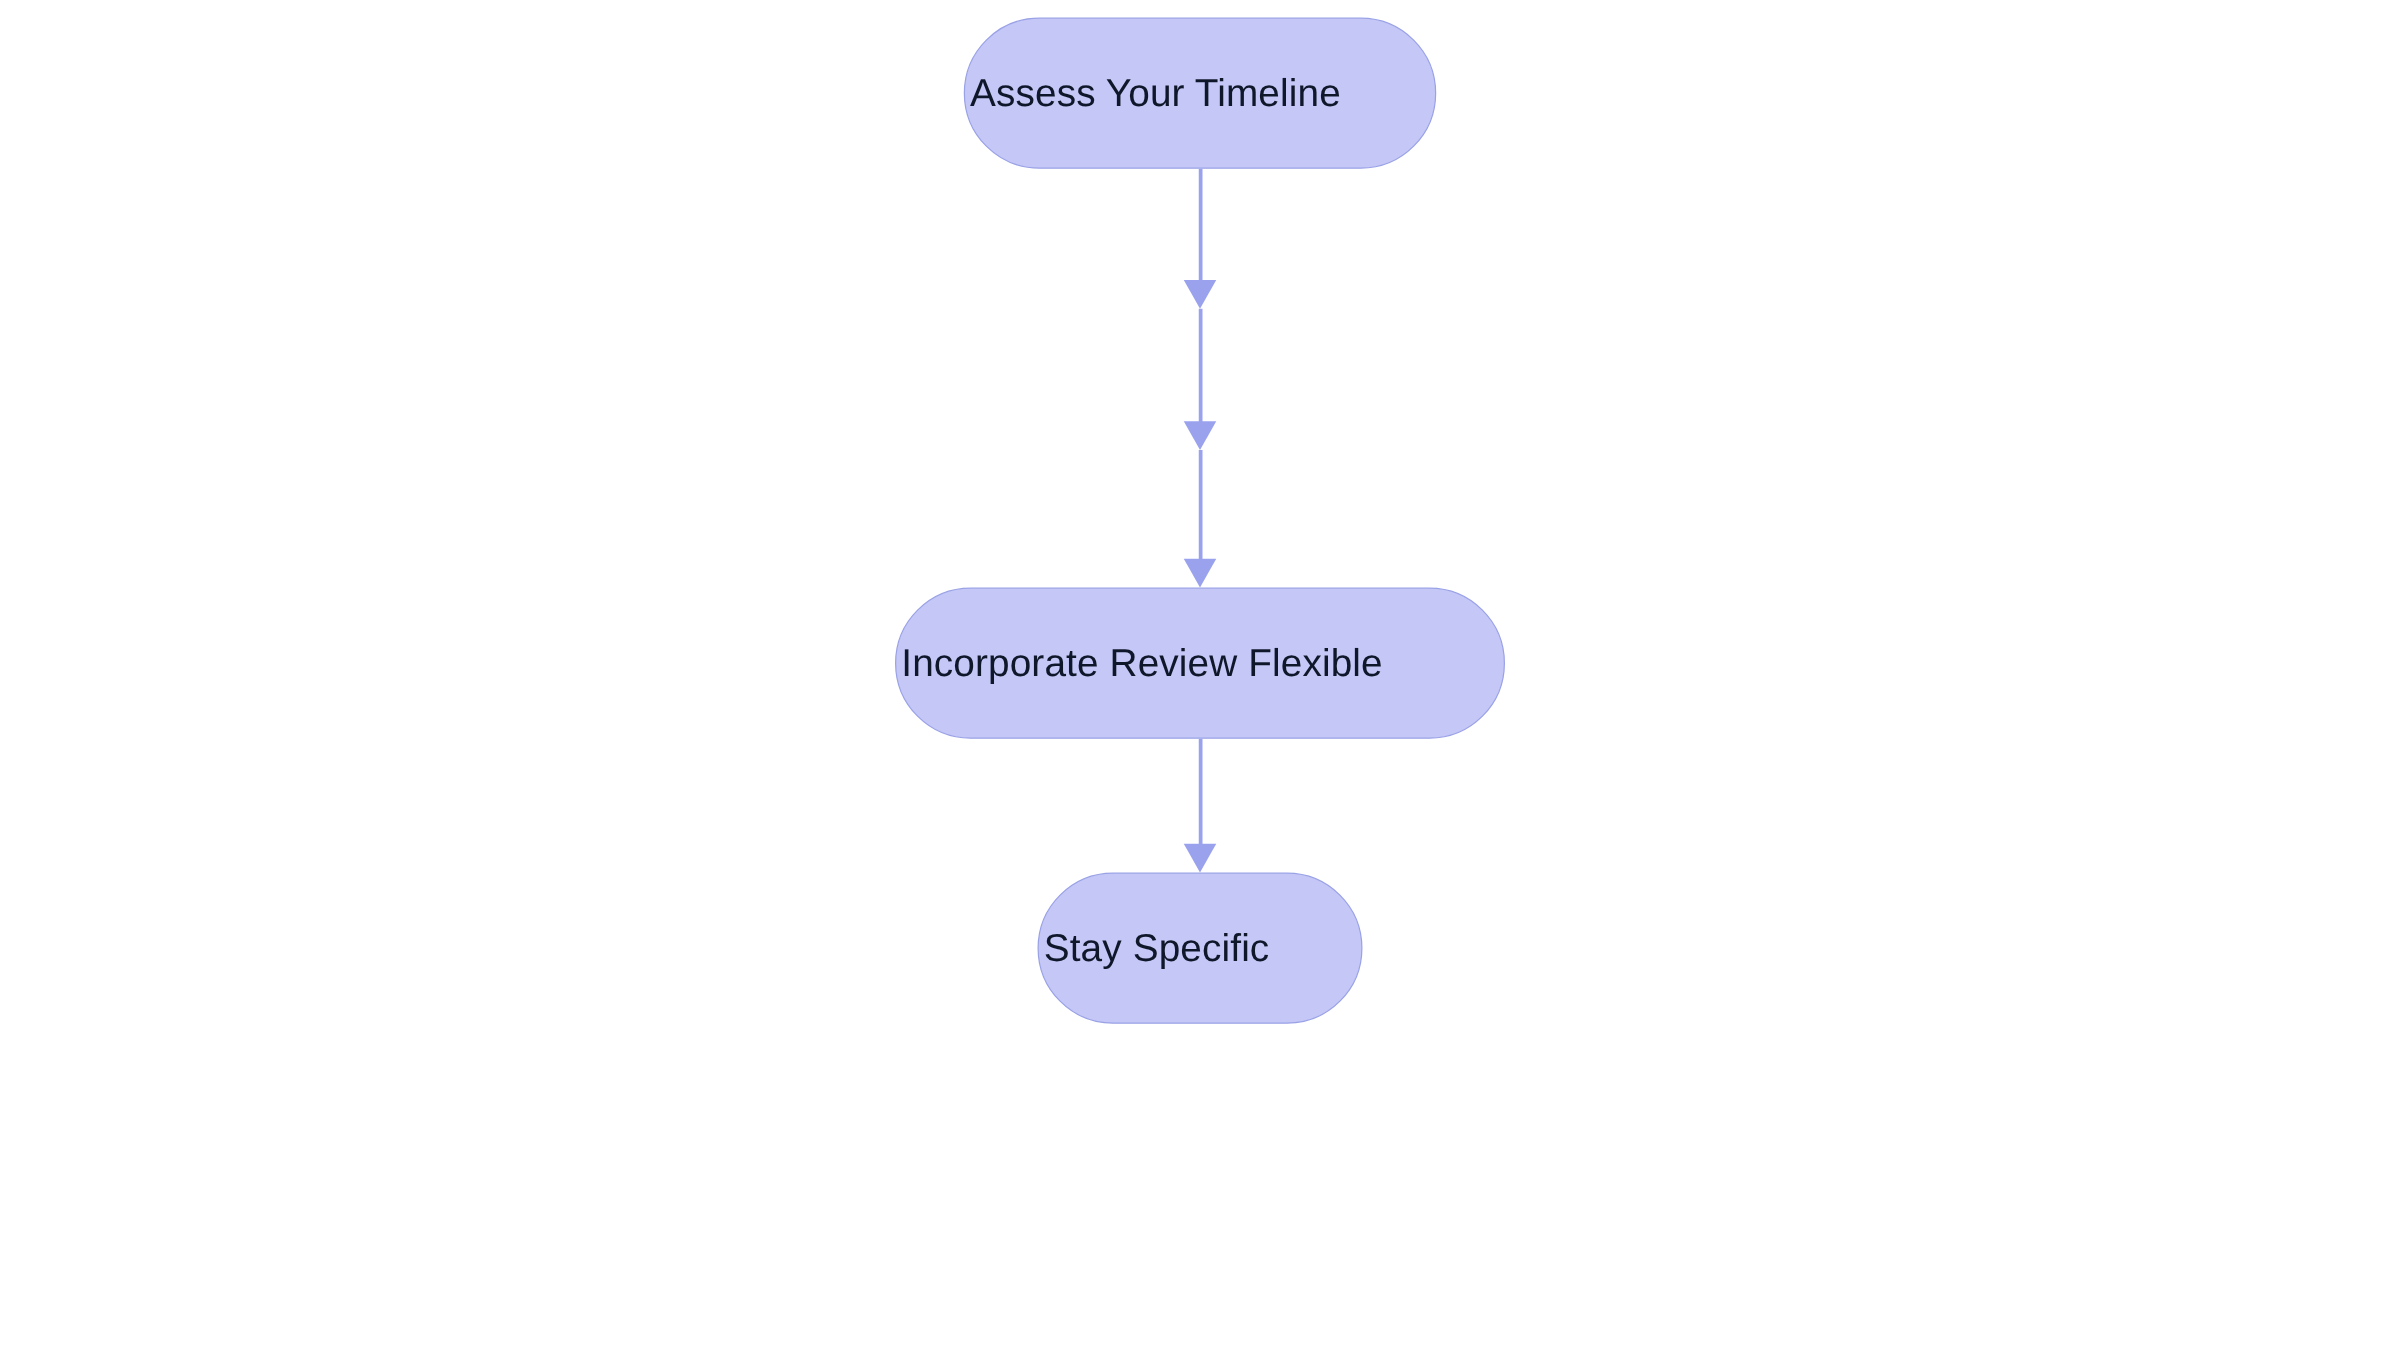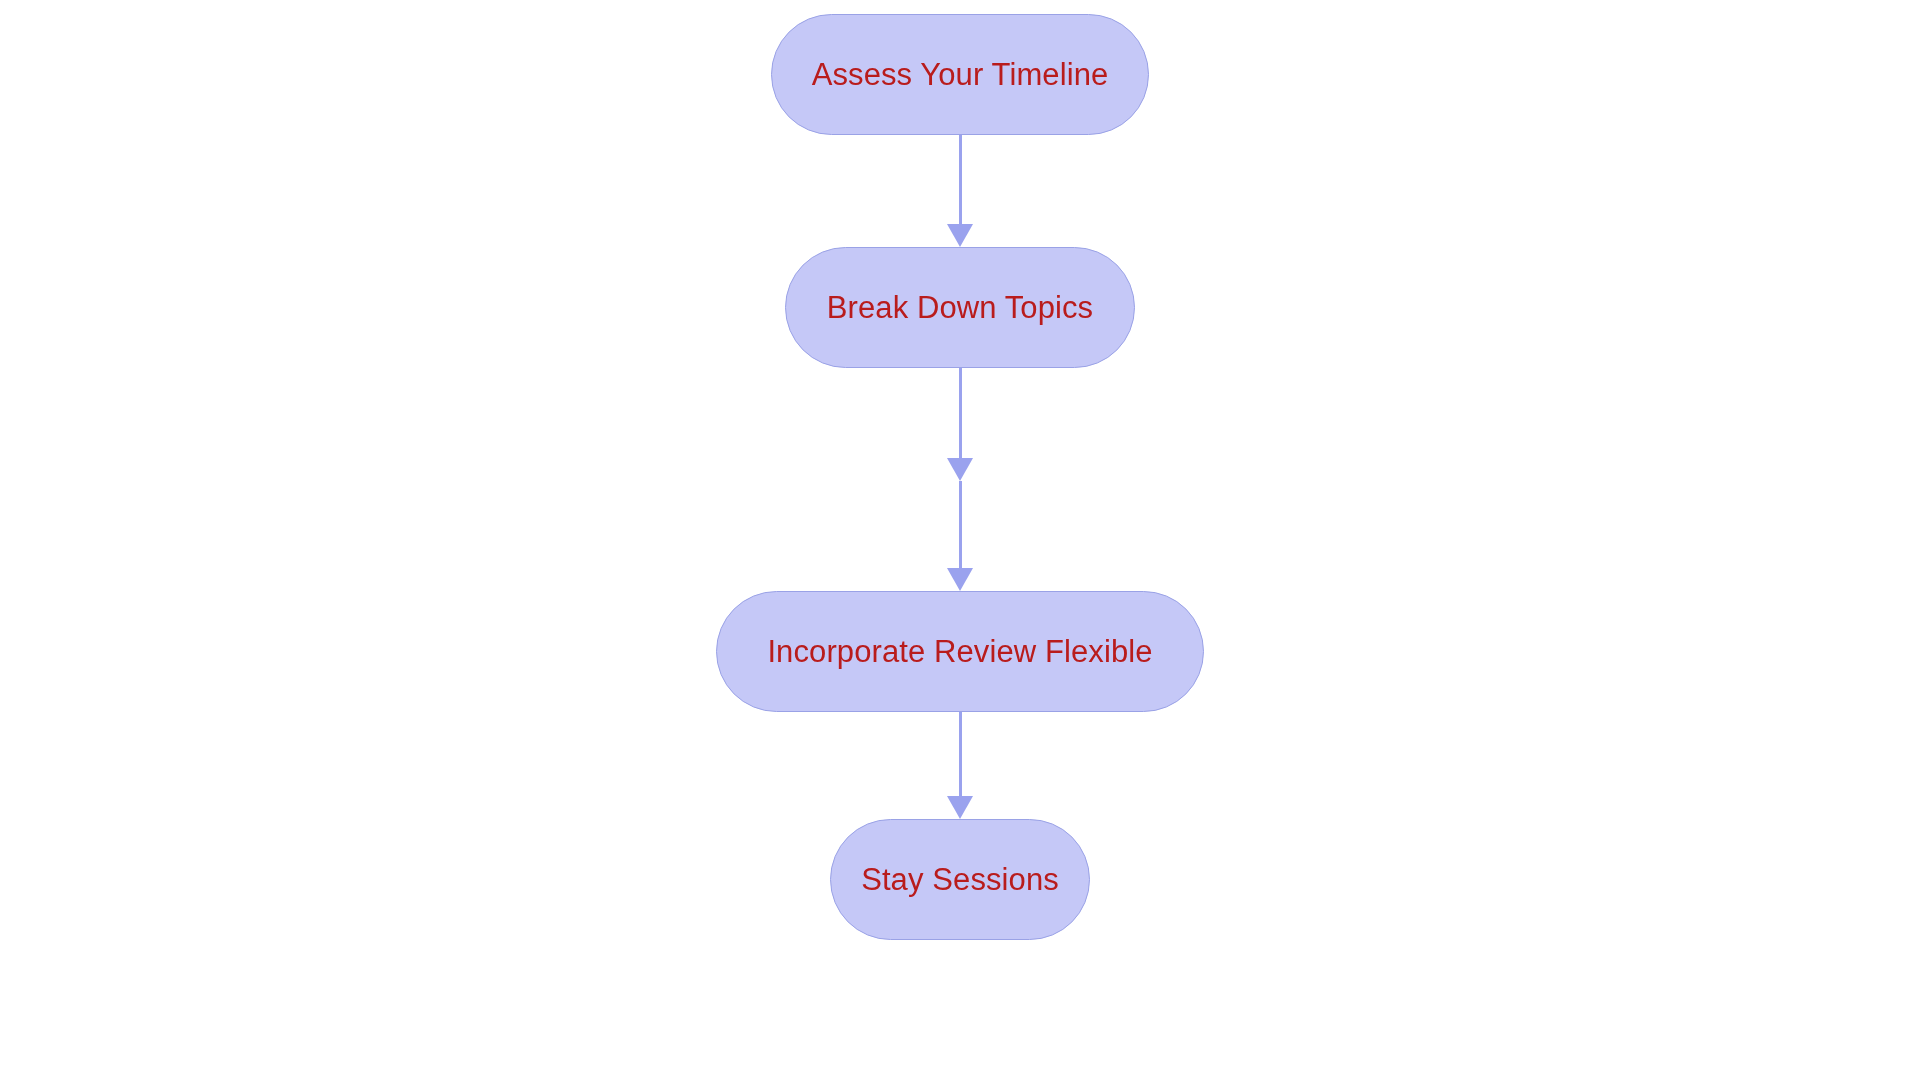--- a/index.html
+++ b/index.html
@@ -30,25 +30,24 @@
     height: 1083px;
     display: flex;
     flex-direction: column;
     align-items: center;
   }
 
   .node {
     box-sizing: border-box;
     display: flex;
     align-items: center;
-    justify-content: center;
     background: #c5c8f7;
     border: 1.6px solid #9aa2e6;
     border-radius: 62px;
-    color: #b91c1c;
+    color: #0f172a;
     font-family: "Liberation Sans", sans-serif;
     font-size: 31px;
     font-weight: 400;
     letter-spacing: 0.1px;
     white-space: nowrap;
     height: 121px;
     user-select: none;
   }
 
   .node-label {
@@ -104,23 +103,20 @@
 
     <div class="node node-0">
       <span class="node-label">Assess Your Timeline</span>
     </div>
 
     <div class="connector gap-0">
       <div class="conn-line"></div>
       <div class="conn-head"></div>
     </div>
 
-    <div class="node node-1">
-      <span class="node-label">Break Down Topics</span>
-    </div>
 
     <div class="connector gap-1">
       <div class="conn-line"></div>
       <div class="conn-head"></div>
     </div>
 
 
     <div class="connector gap-2">
       <div class="conn-line"></div>
       <div class="conn-head"></div>
@@ -129,17 +125,17 @@
     <div class="node node-3">
       <span class="node-label">Incorporate Review Flexible</span>
     </div>
 
     <div class="connector gap-3">
       <div class="conn-line"></div>
       <div class="conn-head"></div>
     </div>
 
     <div class="node node-4">
-      <span class="node-label">Stay Sessions</span>
+      <span class="node-label">Stay Specific</span>
     </div>
 
   </div>
 </div>
 
 </body></html>

